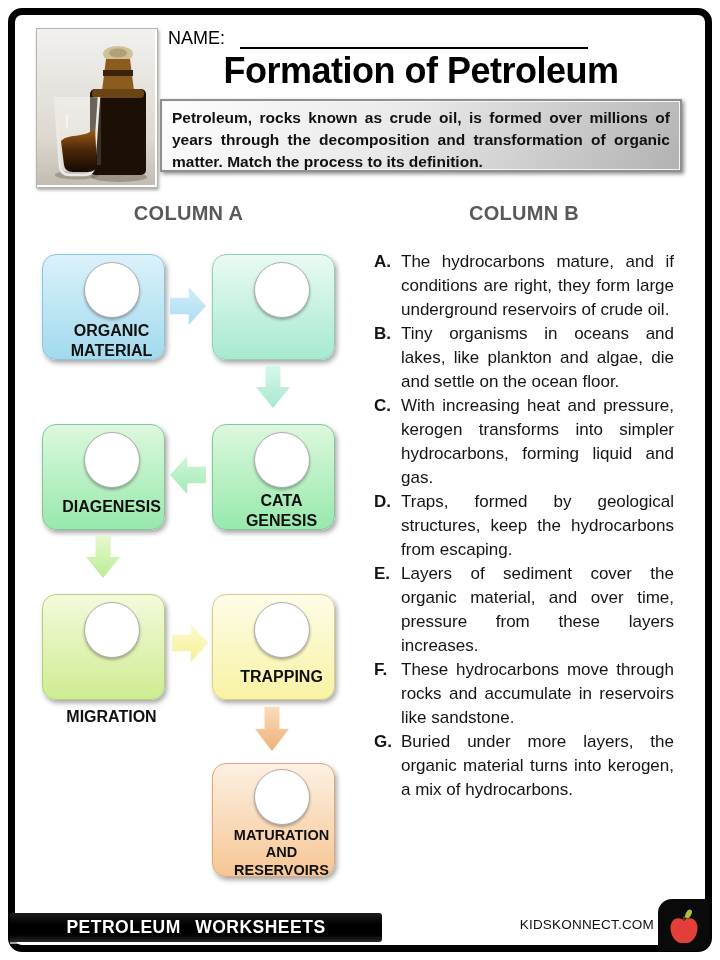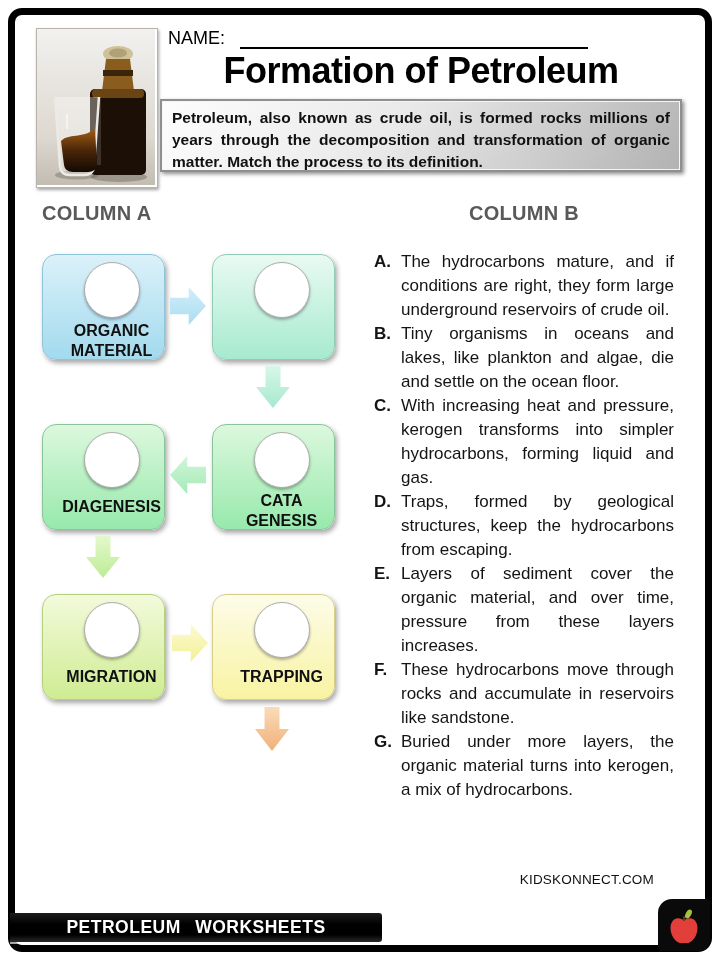--- a/index.html
+++ b/index.html
@@ -39,21 +39,21 @@
     box-shadow:2px 2px 4px rgba(0,0,0,.45), inset 0 0 0 1px #f5f5f5;
     font-size:15.5px; font-weight:bold; color:#111;
     text-align:justify; line-height:1.42;
   }
 
   
   .col-header {
     position:absolute; top:202px; font-size:20px; font-weight:bold;
     color:#595959; letter-spacing:.3px;
   }
-  .col-header.a { left:42px; width:293px; }
+  .col-header.a { left:42px; width:293px; text-align:center; }
   .col-header.b { left:374px; width:300px; text-align:center; }
 
   
   .fc-box {
     position:absolute; width:123px; height:106px; box-sizing:border-box;
     border-radius:14px; border:1px solid #8fae9e;
     box-shadow:2px 3px 5px rgba(0,0,0,.35);
     display:flex; flex-direction:column; align-items:center;padding-left:16px;
   }
   .fc-circle {
@@ -62,21 +62,21 @@
     box-shadow:0 2px 3px rgba(0,0,0,.3);
   }
   .fc-label {
     font-weight:bold; font-size:16px; line-height:1.22; color:#101010;
     text-align:center; white-space:pre-line; margin-top:3px;
   }
   .fc-label.one-line { margin-top:9px; }
   .bx-blue   { background:linear-gradient(to bottom,#dbf1fa 0%,#a2daee 100%); border-color:#8ec3da; }
   .bx-mint   { background:linear-gradient(to bottom,#e9faf2 0%,#a7ead0 100%); border-color:#92ccb5; }
   .bx-green  { background:linear-gradient(to bottom,#dcf8dd 0%,#97e9ac 100%); border-color:#87c499; }
-  .bx-lime   { background:linear-gradient(to bottom,#f3fadb 0%,#cfec92 100%); border-color:#b4cf7d; }
+  .bx-lime   { background:linear-gradient(to bottom,#f3fadb 0%,#cfec92 100%); border-color:#b4cf7d;gap:40px; }
   .bx-yellow { background:linear-gradient(to bottom,#fdfce9 0%,#f8f3a2 100%); border-color:#d7cf88; }
   .bx-orange { background:linear-gradient(to bottom,#fdf0e2 0%,#f6c694 100%); border-color:#dbaa7b; }
   #box7 { height:114px; }
   #box7 .fc-circle { margin-top:5px; }
   #box7 .fc-label { font-size:14.5px; line-height:1.2; margin-top:2px; }
 
   
   .ar { position:absolute; }
   .ar-right { clip-path:polygon(0% 28%,52% 28%,52% 0%,100% 50%,52% 100%,52% 72%,0% 72%); }
   .ar-left  { clip-path:polygon(100% 28%,48% 28%,48% 0%,0% 50%,48% 100%,48% 72%,100% 72%); }
@@ -97,21 +97,21 @@
   
   .footer-bar {
     position:absolute; left:10px; top:913px; width:372px; height:29px;
     background:linear-gradient(to bottom,#1c1c1c,#000 40%,#000 75%,#2a2a2a);
     display:flex; align-items:center; justify-content:center;
     color:#fff; font-weight:bold; font-size:17.5px;
     letter-spacing:.5px; word-spacing:9px;
     border-radius:0 3px 3px 0; box-shadow:0 2px 0 rgba(255,255,255,.65);
   }
   .site-label {
-    position:absolute; right:66px; top:872px;
+    position:absolute; right:66px; top:917px;
     font-size:13.5px; color:#111; letter-spacing:.2px;
   }
   .apple-badge {
     position:absolute; right:10px; bottom:9px; width:52px; height:52px;
     background:#0a0a0a; border-radius:14px 4px 10px 4px;
     display:flex; align-items:center; justify-content:center;
   }
 </style>
 </head>
 <body>
@@ -148,21 +148,21 @@
       <path d="M18 68 L23 138 q1 8 10 8 h14 q9 0 10 -8 L62 68" fill="#ffffff" opacity="0.35"></path>
       <path d="M18 68 L23 138 q1 8 10 8 h14 q9 0 10 -8 L62 68" fill="none" stroke="#eceae5" stroke-width="2.5"></path>
       <path d="M24 112 C 32 104, 44 110, 58 100 L60 136 q-1 7 -9 7 h-15 q-8 0 -9 -7 z" fill="url(#oilGrad)"></path>
       <line x1="30" y1="85" x2="30" y2="100" stroke="#ffffff" stroke-width="2" opacity="0.5"></line>
     </svg>
   </div>
 
   <div class="name-label">NAME:</div>
   <div class="name-line"></div>
   <div class="title">Formation of Petroleum</div>
-  <div class="desc">Petroleum, also known as crude oil, is formed rocks millions of years through the decomposition and transformation of organic matter. Match the process to its definition.</div>
+  <div class="desc">Petroleum, rocks known as crude oil, is formed over millions of years through the decomposition and transformation of organic matter. Match the process to its definition.</div>
 
   <div class="col-header a">COLUMN A</div>
   <div class="col-header b">COLUMN B</div>
 
   <div class="fc-box bx-blue" id="box1" style="left:42px; top:254px;">
     <div class="fc-circle"></div>
     <div class="fc-label">ORGANIC
 MATERIAL</div>
   </div>
   <div class="fc-box bx-mint" id="box2" style="left:212px; top:254px;">
@@ -177,20 +177,26 @@
     <div class="fc-label">CATA
 GENESIS</div>
   </div>
   <div class="fc-box bx-lime" id="box5" style="left:42px; top:594px;">
     <div class="fc-circle"></div>
     <div class="fc-label one-line">MIGRATION</div>
   </div>
   <div class="fc-box bx-yellow" id="box6" style="left:212px; top:594px;">
     <div class="fc-circle"></div>
     <div class="fc-label one-line">TRAPPING</div>
+  </div>
+  <div class="fc-box bx-orange" id="box7" style="left:212px; top:763px;">
+    <div class="fc-circle"></div>
+    <div class="fc-label">MATURATION
+AND
+RESERVOIRS</div>
   </div>
 
   <div class="ar ar-right ac-blue" style="left:170px; top:287px; width:36px; height:38px;"></div>
   <div class="ar ar-down  ac-mint" style="left:256px; top:366px; width:34px; height:42px;"></div>
   <div class="ar ar-left  ac-green" style="left:170px; top:456px; width:36px; height:38px;"></div>
   <div class="ar ar-down  ac-lgreen" style="left:86px;  top:536px; width:34px; height:42px;"></div>
   <div class="ar ar-right ac-yellow" style="left:172px; top:624px; width:36px; height:38px;"></div>
   <div class="ar ar-down  ac-orange" style="left:255px; top:707px; width:34px; height:44px;"></div>
 
   <div class="colb-list">

